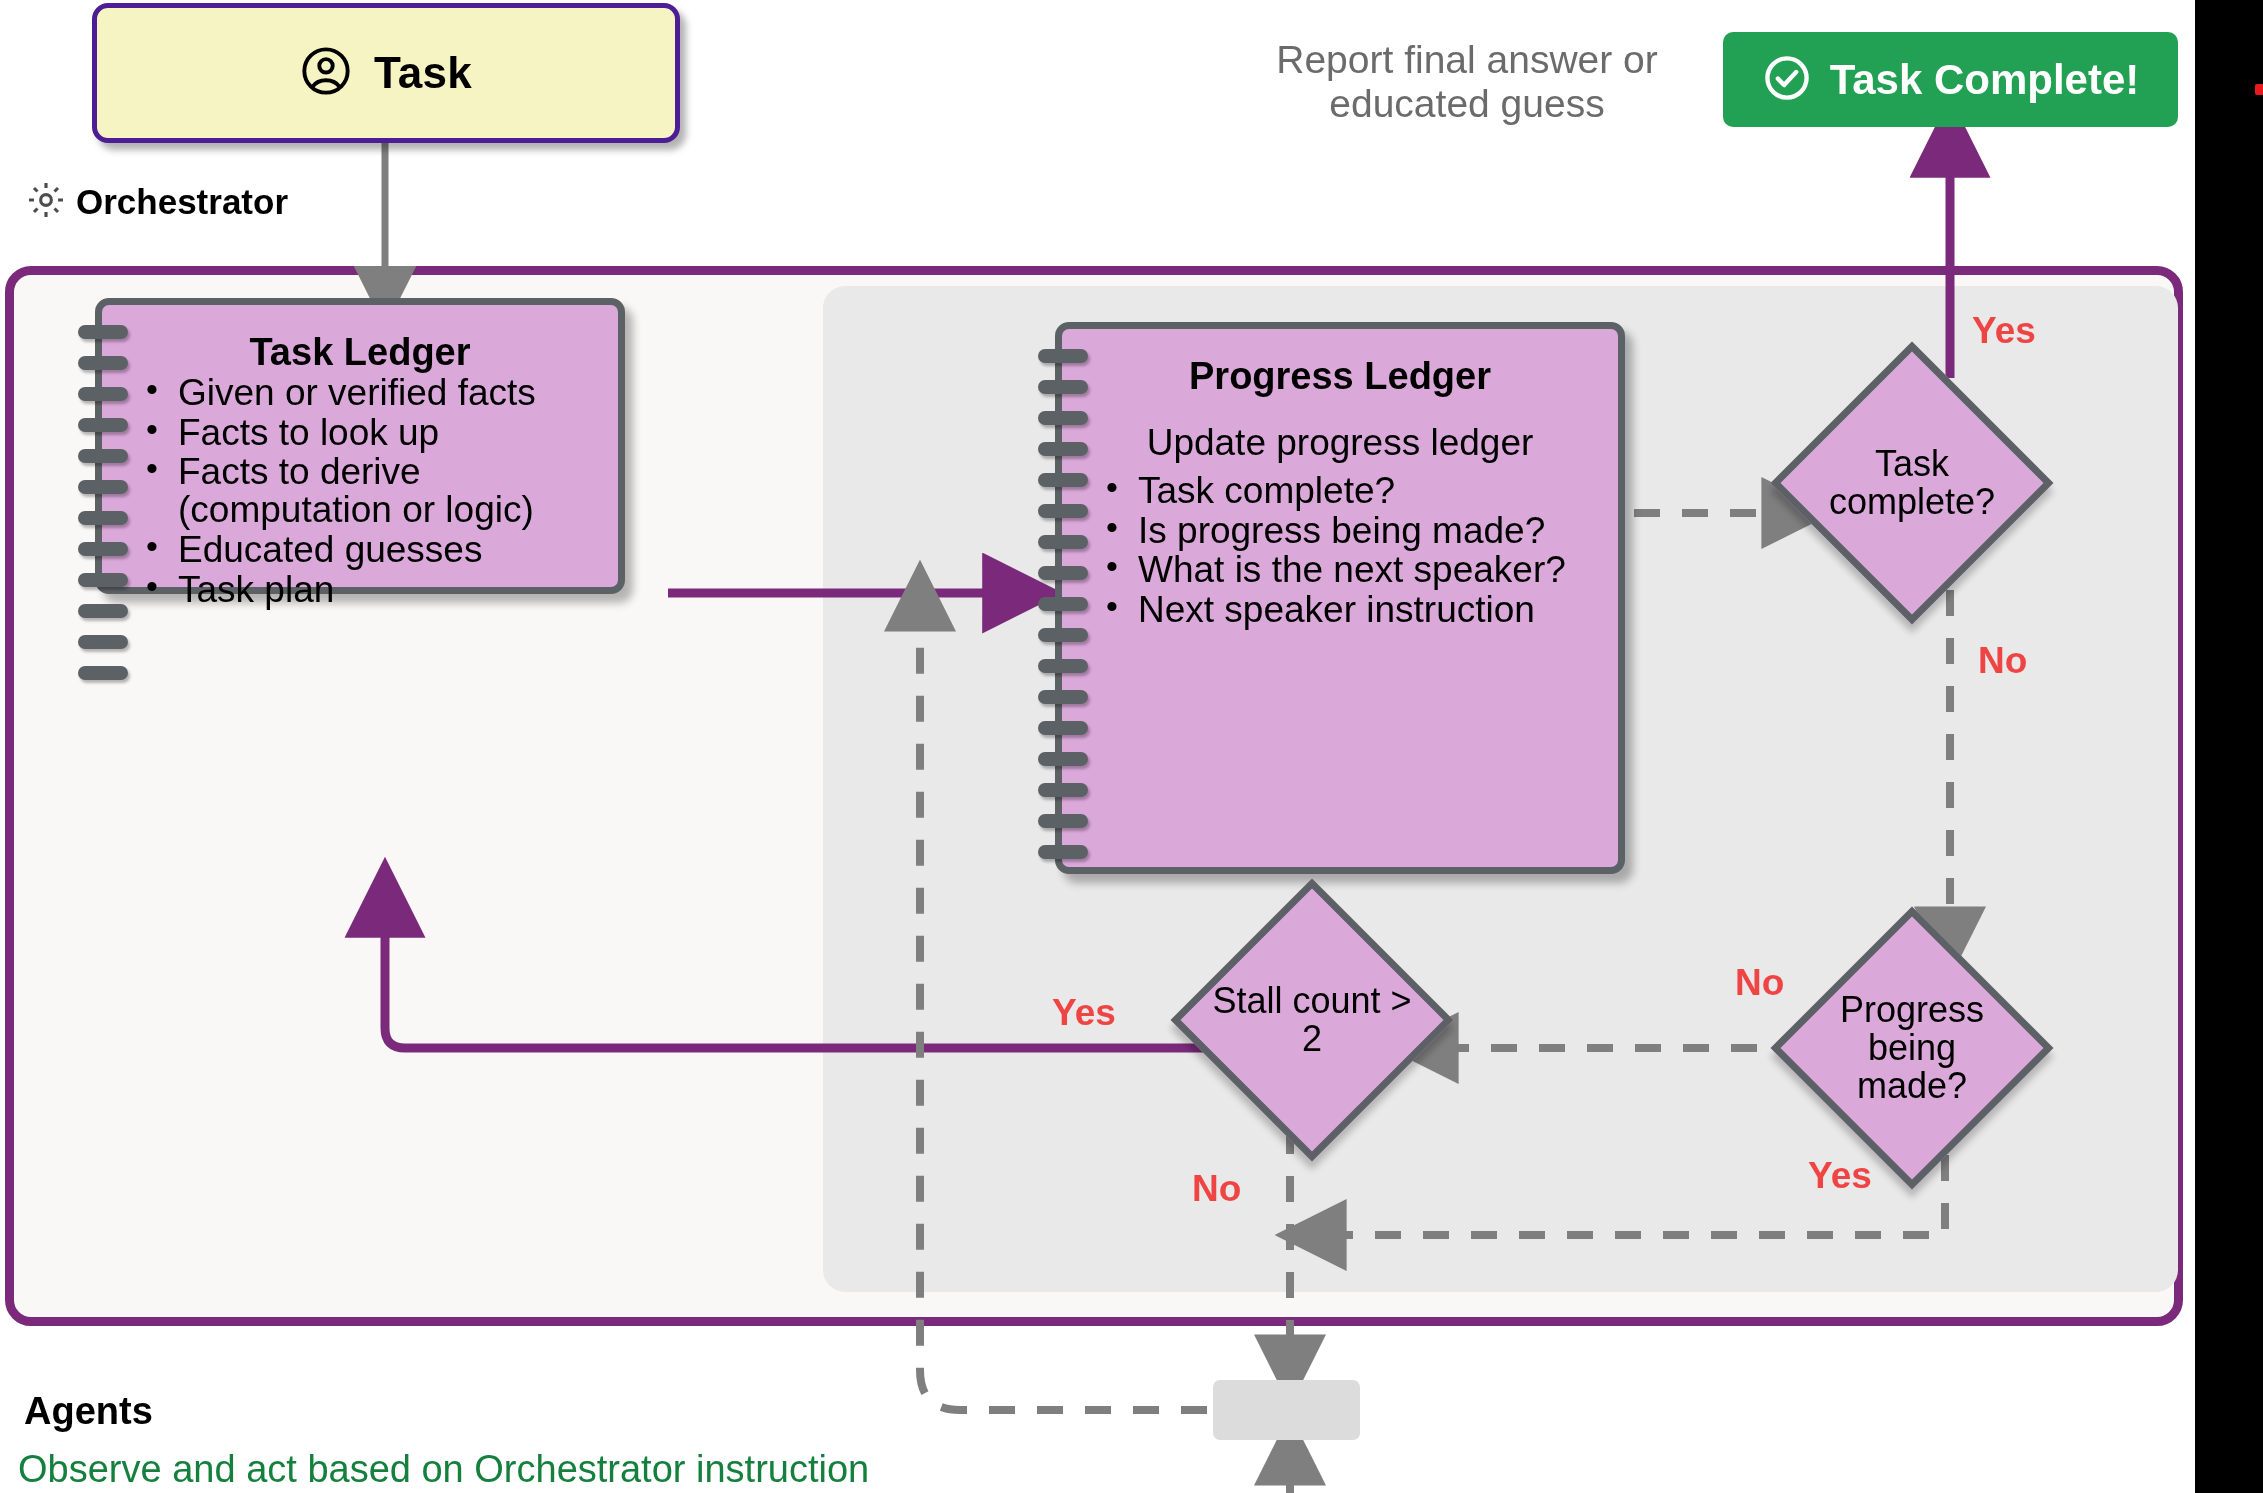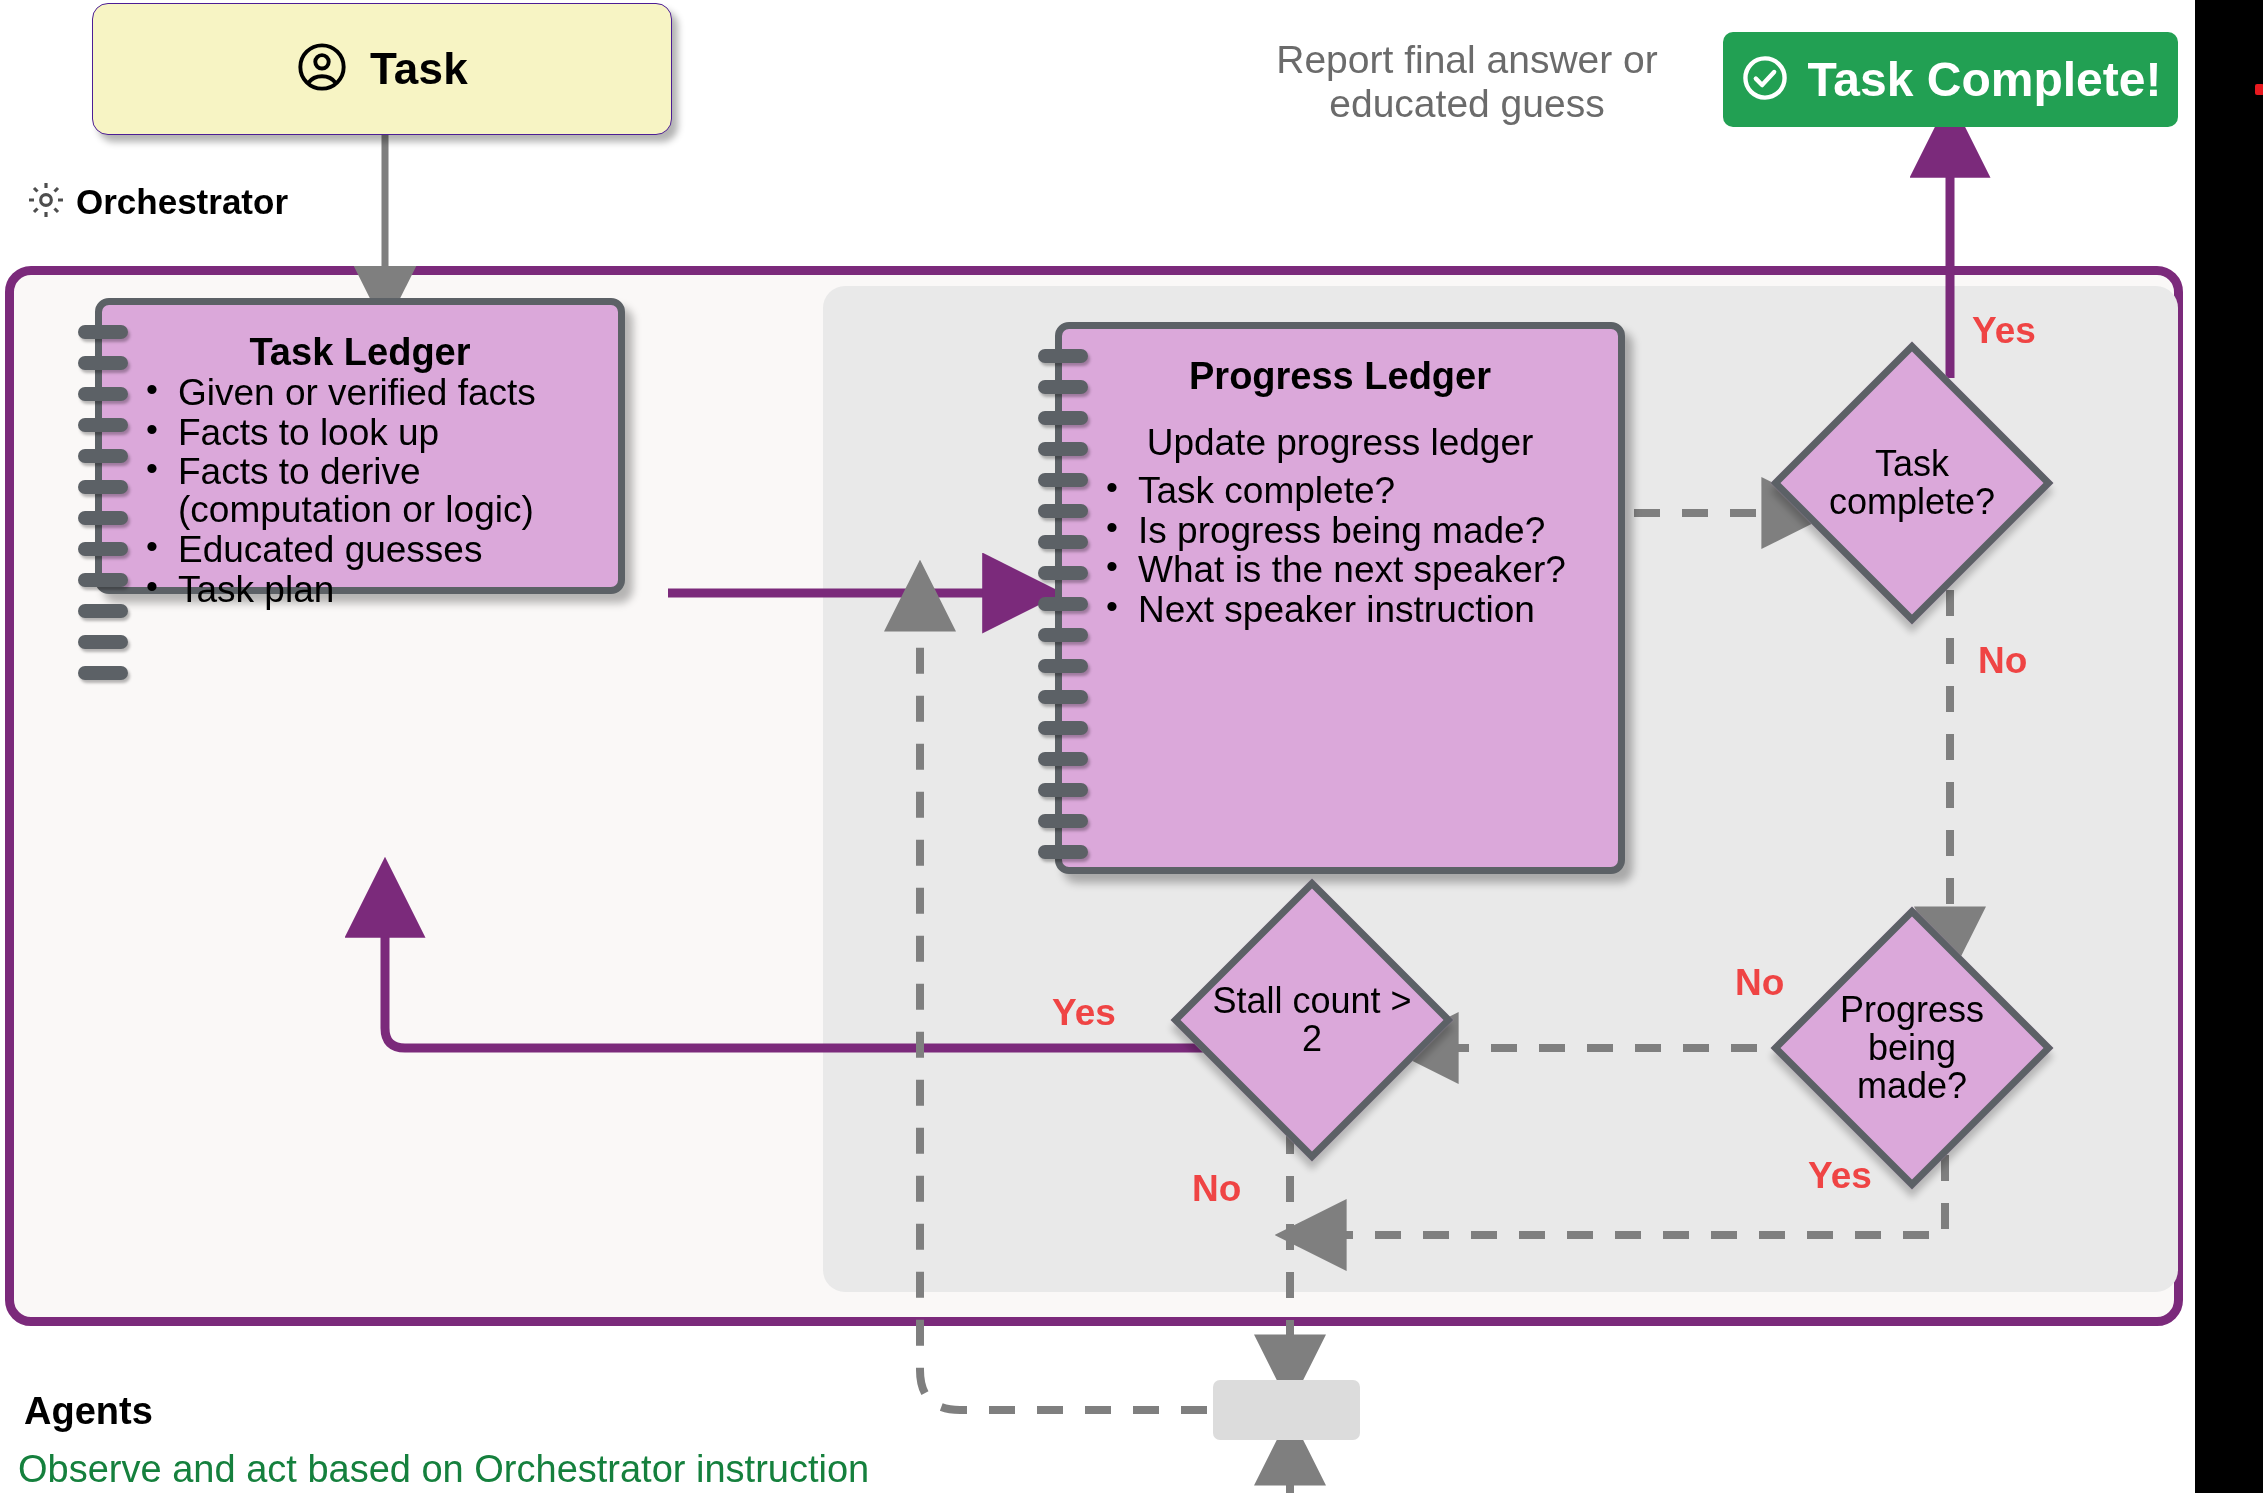--- a/index.html
+++ b/index.html
@@ -9,21 +9,21 @@
   }
   #stage{position:absolute;left:0;top:0;width:2263px;height:1493px;}
 
   
   .black-band{position:absolute;left:2195px;top:0;width:68px;height:1493px;background:#000000;}
   .red-dot{position:absolute;left:2255px;top:84px;width:9px;height:11px;background:#e8191f;border-radius:2px;}
 
   
   .task-box{
     position:absolute;left:92px;top:3px;width:578px;height:130px;
-    background:#f7f4c4;border:1px solid #4c1d95;border-radius:16px;
+    background:#f7f4c4;border:5px solid #4c1d95;border-radius:16px;
     box-shadow:6px 7px 7px rgba(0,0,0,.30);
     display:flex;align-items:center;justify-content:center;gap:22px;
   }
   .task-label{font-size:44px;font-weight:bold;color:#000;letter-spacing:.3px;}
 
   
   .orch-label{position:absolute;left:26px;top:180px;display:flex;align-items:center;gap:10px;}
   .orch-label .txt{font-size:35px;font-weight:bold;color:#000;}
 
   
@@ -73,21 +73,21 @@
 
   
   .elabel{position:absolute;font-size:37px;font-weight:bold;color:#ef4444;white-space:nowrap;}
 
   
   .complete-btn{
     position:absolute;left:1723px;top:32px;width:455px;height:95px;
     background:#22a053;border-radius:10px;
     display:flex;align-items:center;justify-content:center;gap:18px;
   }
-  .complete-btn .lbl{font-size:48px;font-weight:bold;color:#ffffff;}
+  .complete-btn .lbl{font-size:42px;font-weight:bold;color:#ffffff;}
 
   .report-note{
     position:absolute;left:1222px;top:38px;width:490px;text-align:center;
     font-size:39px;line-height:1.12;color:#6b6b6b;
   }
 
   
   .agents-title{position:absolute;left:24px;top:1390px;font-size:38px;font-weight:bold;color:#000;}
   .agents-sub{position:absolute;left:18px;top:1448px;font-size:38px;color:#15803d;}
 

